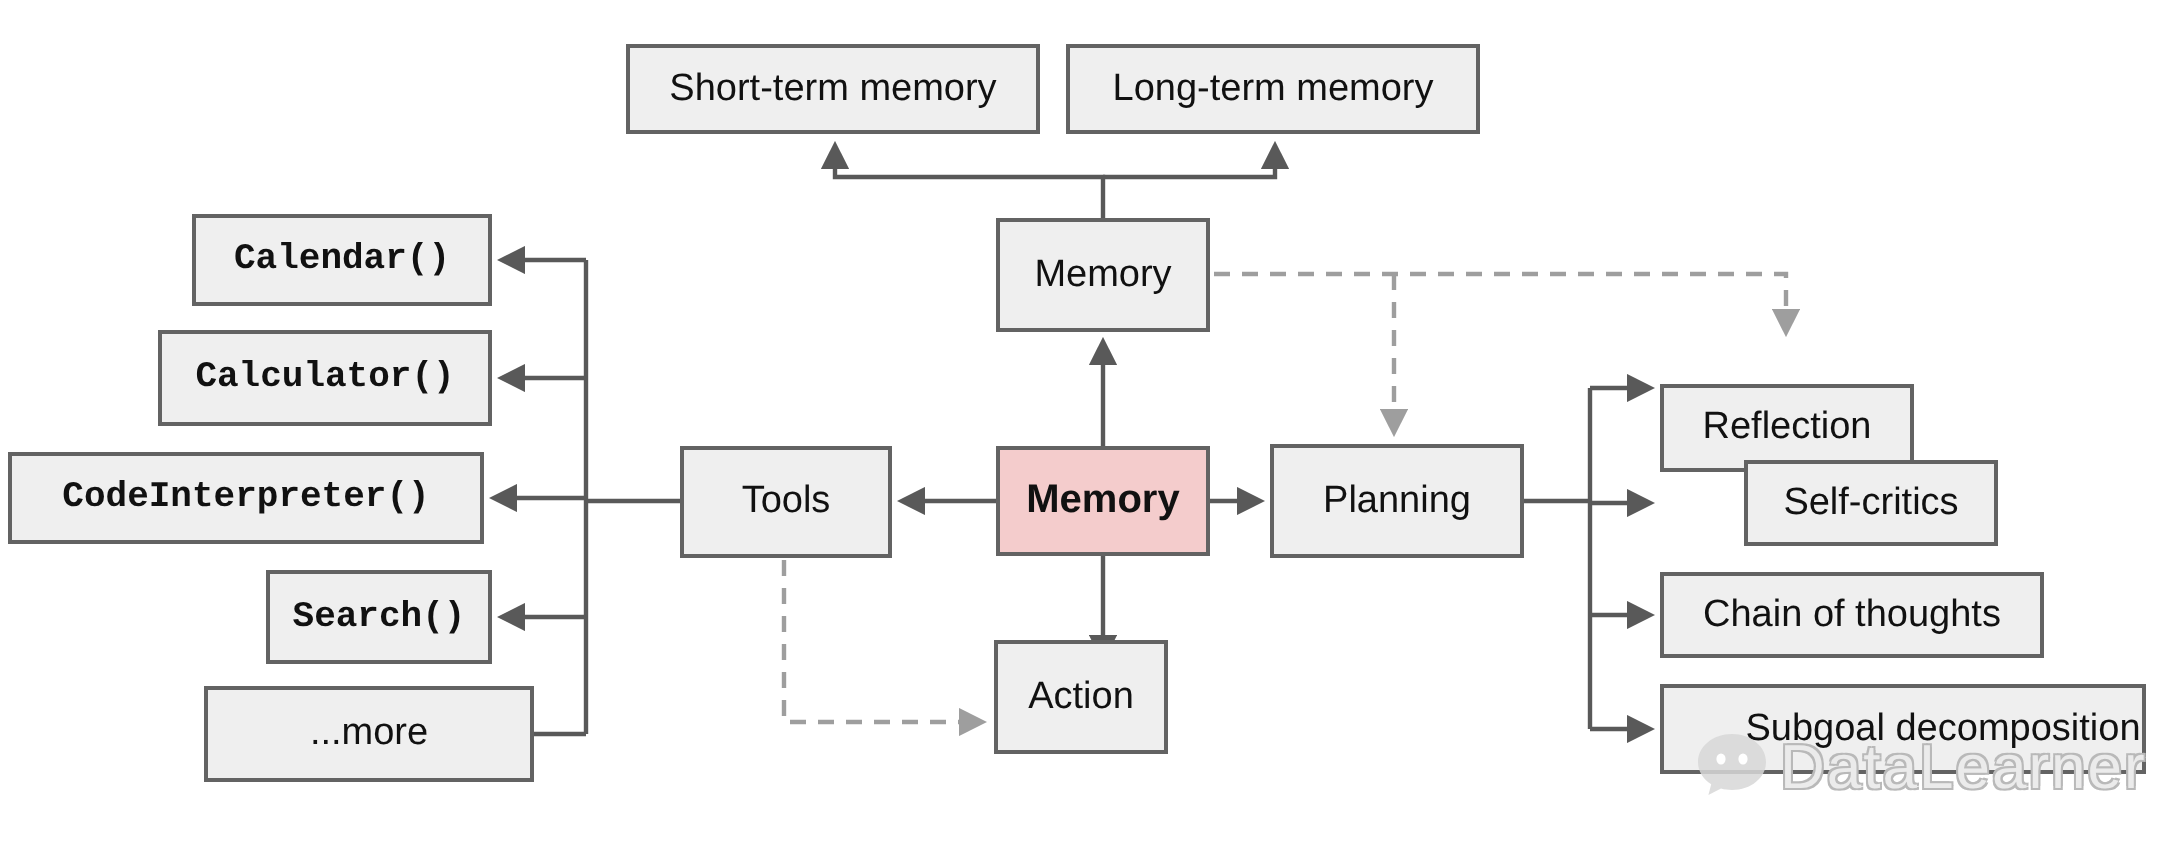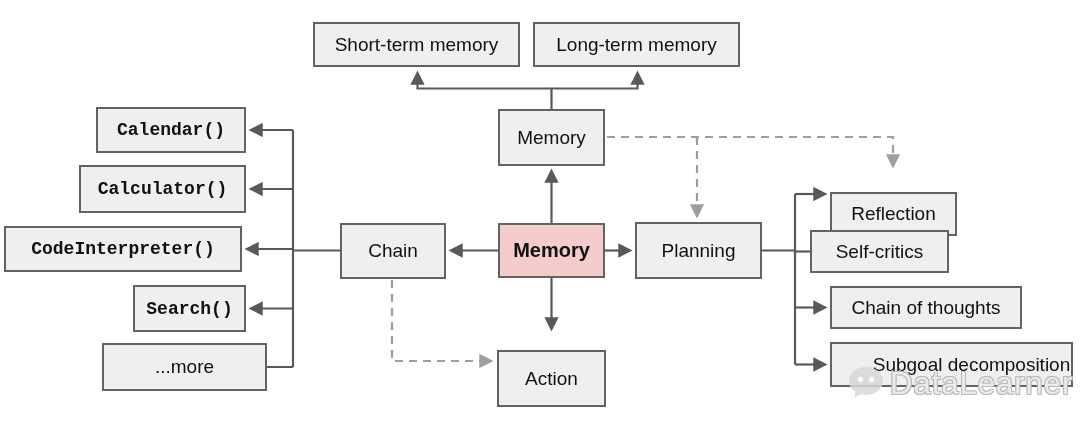--- a/index.html
+++ b/index.html
@@ -43,23 +43,23 @@
   #n-long-term   { left: 533px; top: 22px;  width: 207px; height: 45px; }
   #n-memory      { left: 498px; top: 109px; width: 107px; height: 57px; }
   #n-calendar    { left: 96px;  top: 107px; width: 150px; height: 46px; }
   #n-calculator  { left: 79px;  top: 165px; width: 167px; height: 48px; }
   #n-codeint     { left: 4px;   top: 226px; width: 238px; height: 46px; text-align: center; }
   #n-search      { left: 133px; top: 285px; width: 113px; height: 47px; }
   #n-more        { left: 102px; top: 343px; width: 165px; height: 48px; }
   #n-tools       { left: 340px; top: 223px; width: 106px; height: 56px; }
   #n-agent       { left: 498px; top: 223px; width: 107px; height: 55px; }
   #n-planning    { left: 635px; top: 222px; width: 127px; height: 57px; }
-  #n-action      { left: 497px; top: 350px; width: 109px; height: 57px; }
+  #n-action      { left: 497px; top: 320px; width: 87px; height: 57px; }
   #n-reflection  { left: 830px; top: 172px; width: 127px; height: 44px; margin-top: 20px; }
-  #n-selfcritics { left: 810px; top: 230px; width: 139px; height: 43px; }
+  #n-selfcritics { left: 872px; top: 230px; width: 127px; height: 43px; }
   #n-chain       { left: 830px; top: 286px; width: 192px; height: 43px; }
   #n-subgoal     { left: 830px; top: 342px; width: 243px; height: 45px; padding-left: 40px; }
 
   
   #watermark {
     position: absolute;
     left: 846px; top: 364px;
     display: flex;
     align-items: flex-end;
     gap: 4px;
@@ -133,21 +133,21 @@
   <div class="node" id="n-short-term">Short-term memory</div>
   <div class="node" id="n-long-term">Long-term memory</div>
   <div class="node" id="n-memory">Memory</div>
 
   <div class="node mono" id="n-calendar">Calendar()</div>
   <div class="node mono" id="n-calculator">Calculator()</div>
   <div class="node mono" id="n-codeint">CodeInterpreter()</div>
   <div class="node mono" id="n-search">Search()</div>
   <div class="node" id="n-more">...more</div>
 
-  <div class="node" id="n-tools">Chain</div>
+  <div class="node" id="n-tools">Tools</div>
   <div class="node agent" id="n-agent">Memory</div>
   <div class="node" id="n-planning">Planning</div>
   <div class="node" id="n-action">Action</div>
 
   <div class="node" id="n-reflection">Reflection</div>
   <div class="node" id="n-selfcritics">Self-critics</div>
   <div class="node" id="n-chain">Chain of thoughts</div>
   <div class="node" id="n-subgoal">Subgoal decomposition</div>
 
   <div id="watermark">

